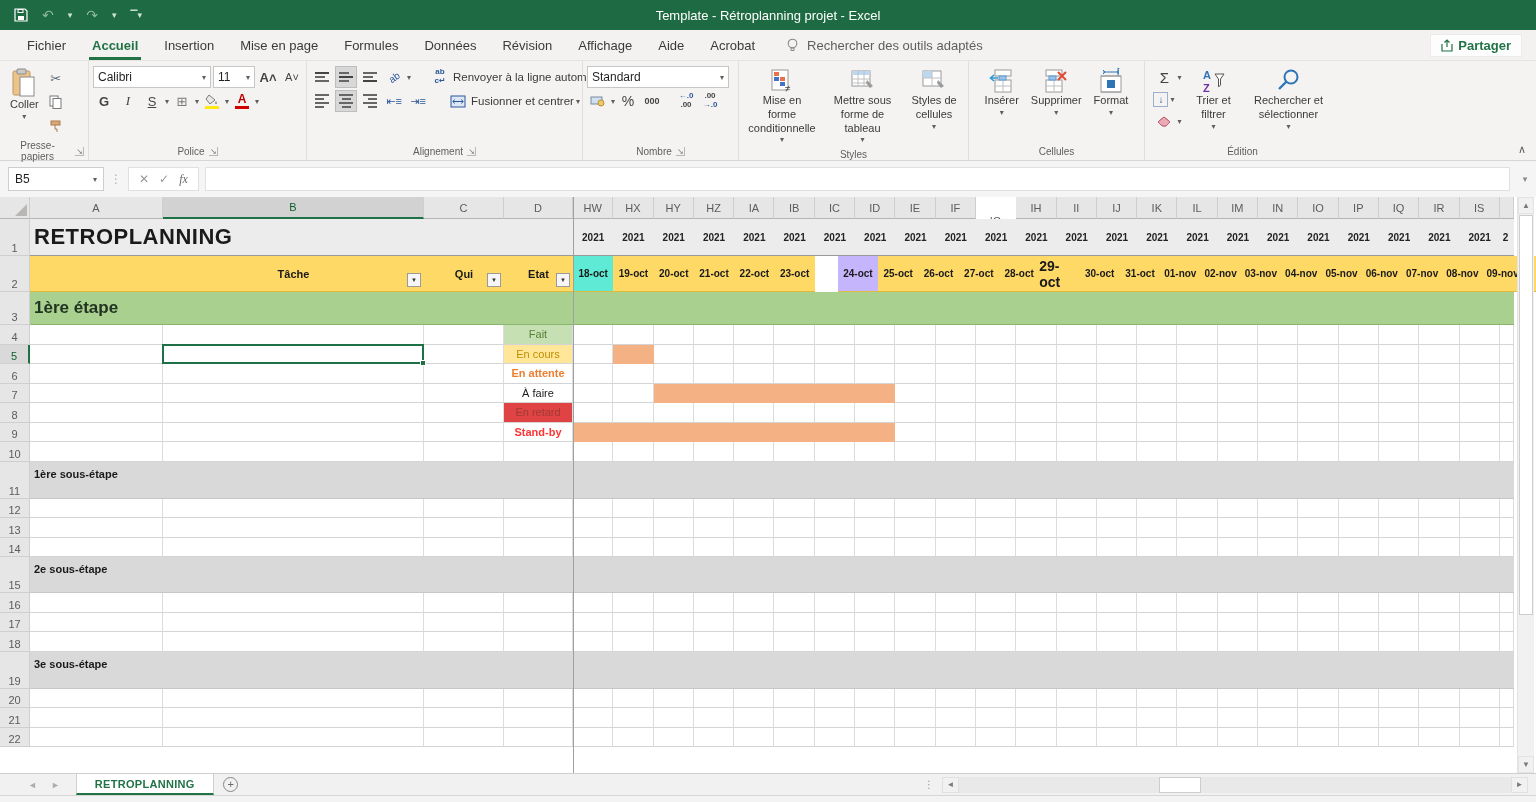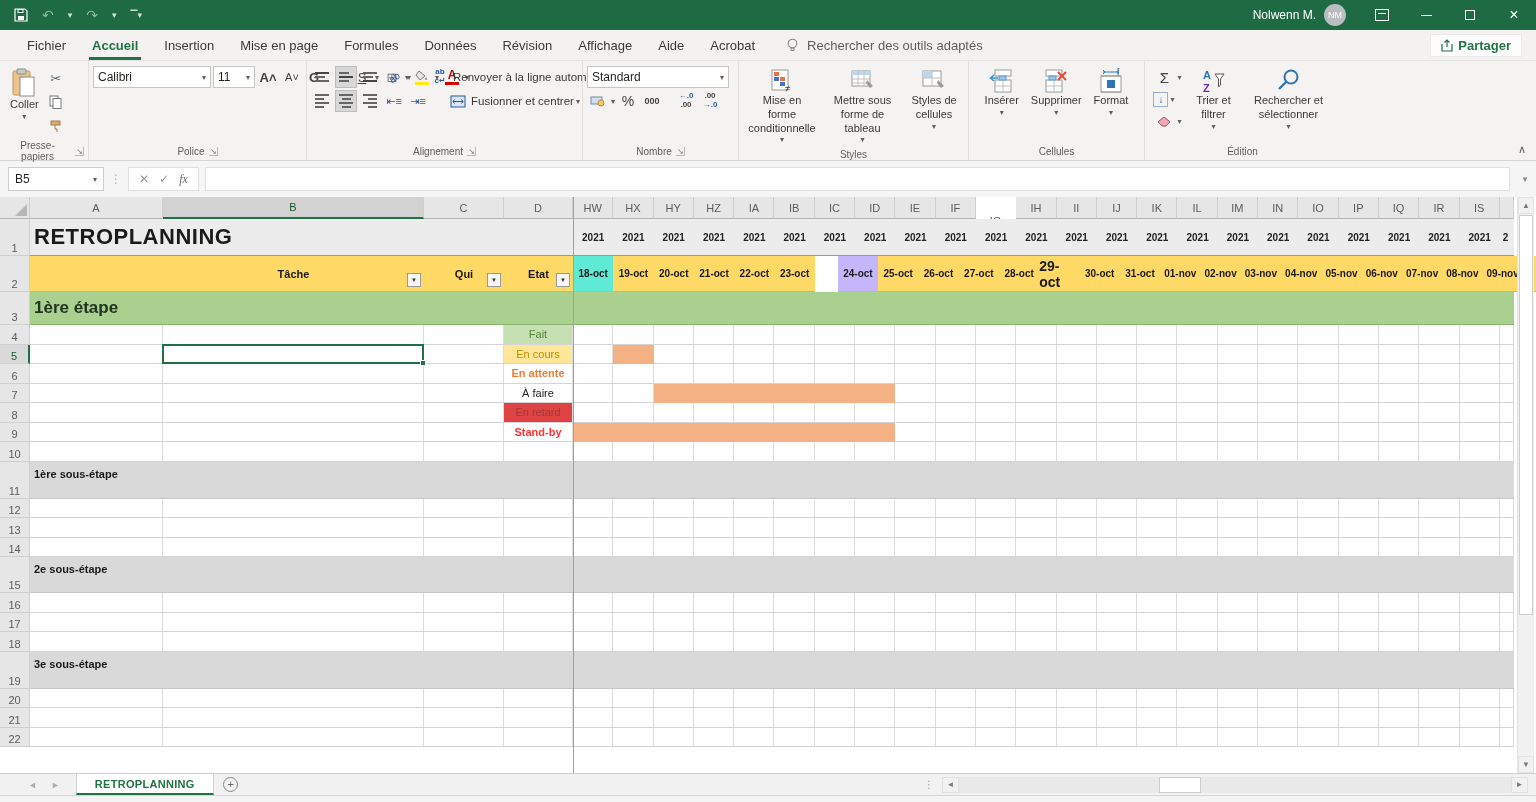--- a/index.html
+++ b/index.html
@@ -126,34 +126,21 @@
             <rect x="4" y="8" width="6" height="4" fill="#fff"></rect>
             <rect x="4" y="1.5" width="5" height="3" fill="none" stroke="#fff"></rect>
           </svg>
       </span>
       <span class="qicon dim">↶</span>
       <span class="qicon dim mini">▾</span>
       <span class="qicon dim">↷</span>
       <span class="qicon dim mini">▾</span>
       <span class="qicon mini">▔▾</span>
     </div>
-    <div class="tb-right">
-      <span class="tb-user">Nolwenn M.</span>
-      <span class="tb-avatar">NM</span>
-      <span class="tb-btn">
-          <span class="ribbonopt-icon"></span>
-        </span>
-      <span class="tb-btn">
-          <span class="min-icon"></span>
-        </span>
-      <span class="tb-btn">
-          <span class="restore-icon"></span>
-        </span>
-      <span class="tb-btn" style="font-size:16px;">×</span>
-    </div>
+    <div class="tb-title">Template - Rétroplanning projet  -  Excel</div>
   </div>
 
   <div class="menubar">
     <div class="tabs" id="menutabs">
         <span class="tab">Fichier</span>
         <span class="tab active">Accueil</span>
         <span class="tab">Insertion</span>
         <span class="tab">Mise en page</span>
         <span class="tab">Formules</span>
         <span class="tab">Données</span>
@@ -213,21 +200,21 @@
           </span>
         </div>
       </div>
       <div class="rg-label">
         <span>Presse-papiers</span>
           <span class="launcher">↘</span>
       </div>
     </div>
 
     <div class="rgroup" style="width:218px;">
-      <div class="rg-body" style="flex-direction:row;">
+      <div class="rg-body" style="flex-direction:column;">
         <div class="smallrow">
           <span class="combo" style="width:118px;">
               <span>Calibri</span>
               <span class="chev">▾</span>
             </span>
           <span class="combo" style="width:42px;">
               <span>11</span>
               <span class="chev">▾</span>
             </span>
           <span class="sicon" style="font-weight:bold;">A˄</span>

